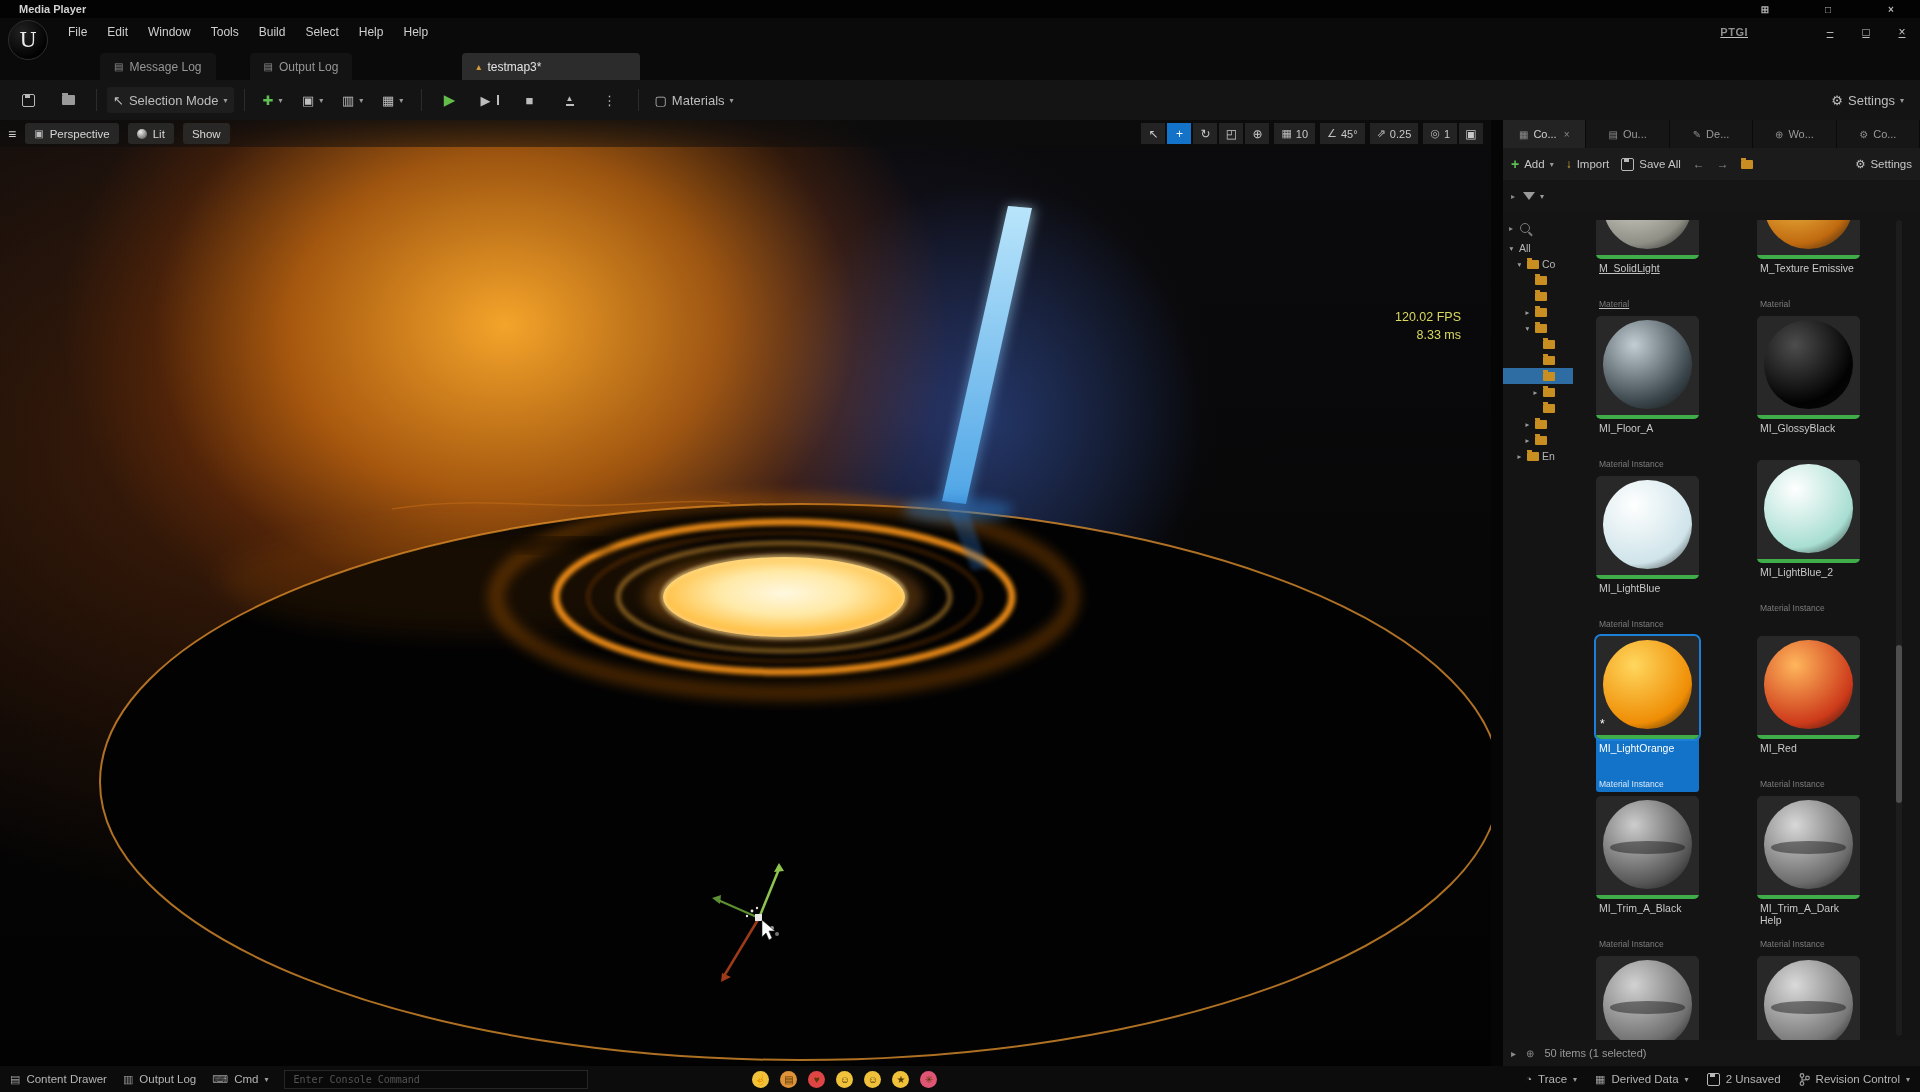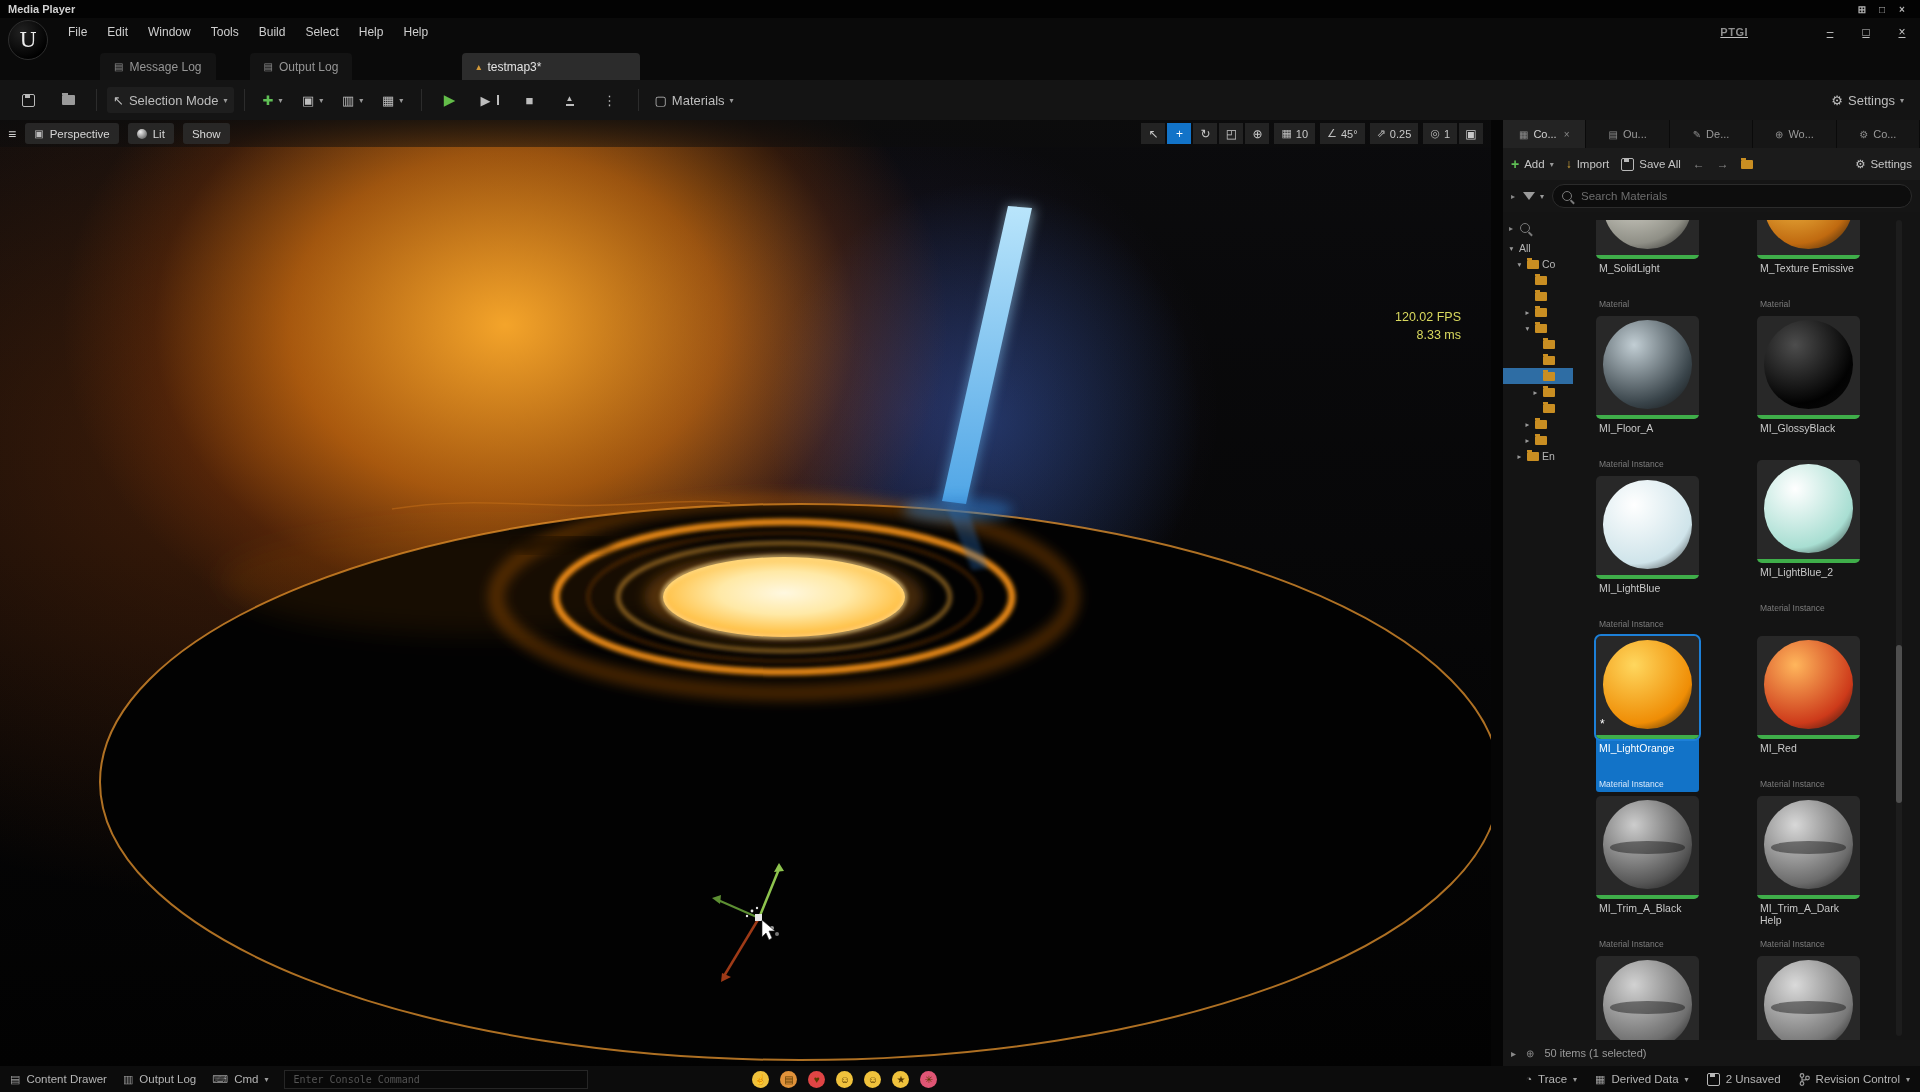--- a/index.html
+++ b/index.html
@@ -1,20 +1,20 @@
 <!DOCTYPE html>
 <html><head>
 <meta charset="utf-8">
 <style>
   html,body{margin:0;padding:0;background:#000;}
   body{width:1920px;height:1092px;overflow:hidden;font-family:"Liberation Sans",sans-serif;color:#c0c0c0;font-size:12px;}
   #app{position:relative;width:1920px;height:1092px;background:#0d0d0d;}
 
   
-  .titlebar{position:absolute;top:0;left:0;right:0;height:18px;background:#030303;display:flex;align-items:center;padding:0 8px;font-size:11px;font-weight:bold;color:#d2d2d2;}
+  .titlebar{position:absolute;top:0;left:0;right:0;height:18px;background:#030303;display:flex;align-items:center;padding:0 19px;font-size:11px;font-weight:bold;color:#d2d2d2;gap:43px;}
   .titlebar .spacer{flex:1;}
   .win-ctrl{width:20px;text-align:center;color:#b5b5b5;font-size:10px;cursor:pointer;}
 
   
   .menubar{position:absolute;top:18px;left:0;right:0;height:28px;background:#0a0a0a;display:flex;align-items:center;padding-left:58px;gap:36px;}
   .menu-item{padding:0 10px;color:#cfcfcf;cursor:pointer;}
   .menubar-right{margin-left:auto;display:flex;align-items:center;text-decoration:underline;}
   .ptgi{color:#8f8f8f;font-size:11px;font-weight:bold;margin-right:64px;letter-spacing:.5px;}
   .win-btn{width:36px;height:26px;display:flex;align-items:center;justify-content:center;color:#c8c8c8;font-size:12px;}
   .ue-logo{position:absolute;top:20px;left:8px;width:38px;height:38px;border-radius:50%;background:radial-gradient(circle at 35% 30%,#222,#000 75%);border:1px solid #2e2e2e;z-index:20;display:flex;align-items:center;justify-content:center;color:#ededed;font-family:"DejaVu Serif",serif;font-size:21px;}
@@ -403,24 +403,20 @@
         <span>Settings</span>
       </span>
     </div>
 
     <div class="p-search-row">
       <span style="color:#8a8a8a;font-size:8px">▸</span>
       <span class="p-act">
         <span class="funnel"></span>
         <span class="chev">▾</span>
       </span>
-      <span class="search-box">
-        <span class="lens"></span>
-        <input placeholder="Search Materials" style="">
-      </span>
     </div>
 
     <div class="p-content">
       <div class="tree">
         <div class="tree-hdr">
           <span class="arr">▸</span>
           <span class="lens"></span>
         </div>
         <div id="tree-rows">
             <div class="tree-row" style="padding-left: 4px;">
@@ -488,21 +484,21 @@
               <span></span>
             </div>
             <div class="tree-row" style="padding-left: 12px;">
               <span class="arr">▸</span>
               <span class="folder-ic"></span>
               <span>En</span>
             </div>
           </div>
       </div>
       <div class="grid" id="asset-grid">
-          <div class="tile" style="left: 23px; top: -64px;">
+          <div class="tile" style="left: 23px; top: -64px; text-decoration: underline;">
             <div class="thumb">
               <div class="sphere" style="background: radial-gradient(circle at 35% 28%, rgb(236, 234, 224) 0%, rgb(143, 143, 134) 68%, rgb(12, 12, 12) 100%);"></div>
               <div class="stripe"></div>
             </div>
             <div class="tlabel">
               <div class="tname">M_SolidLight</div>
               <div class="ttype">Material</div>
             </div>
           </div>
           <div class="tile" style="left: 184px; top: -64px;">

